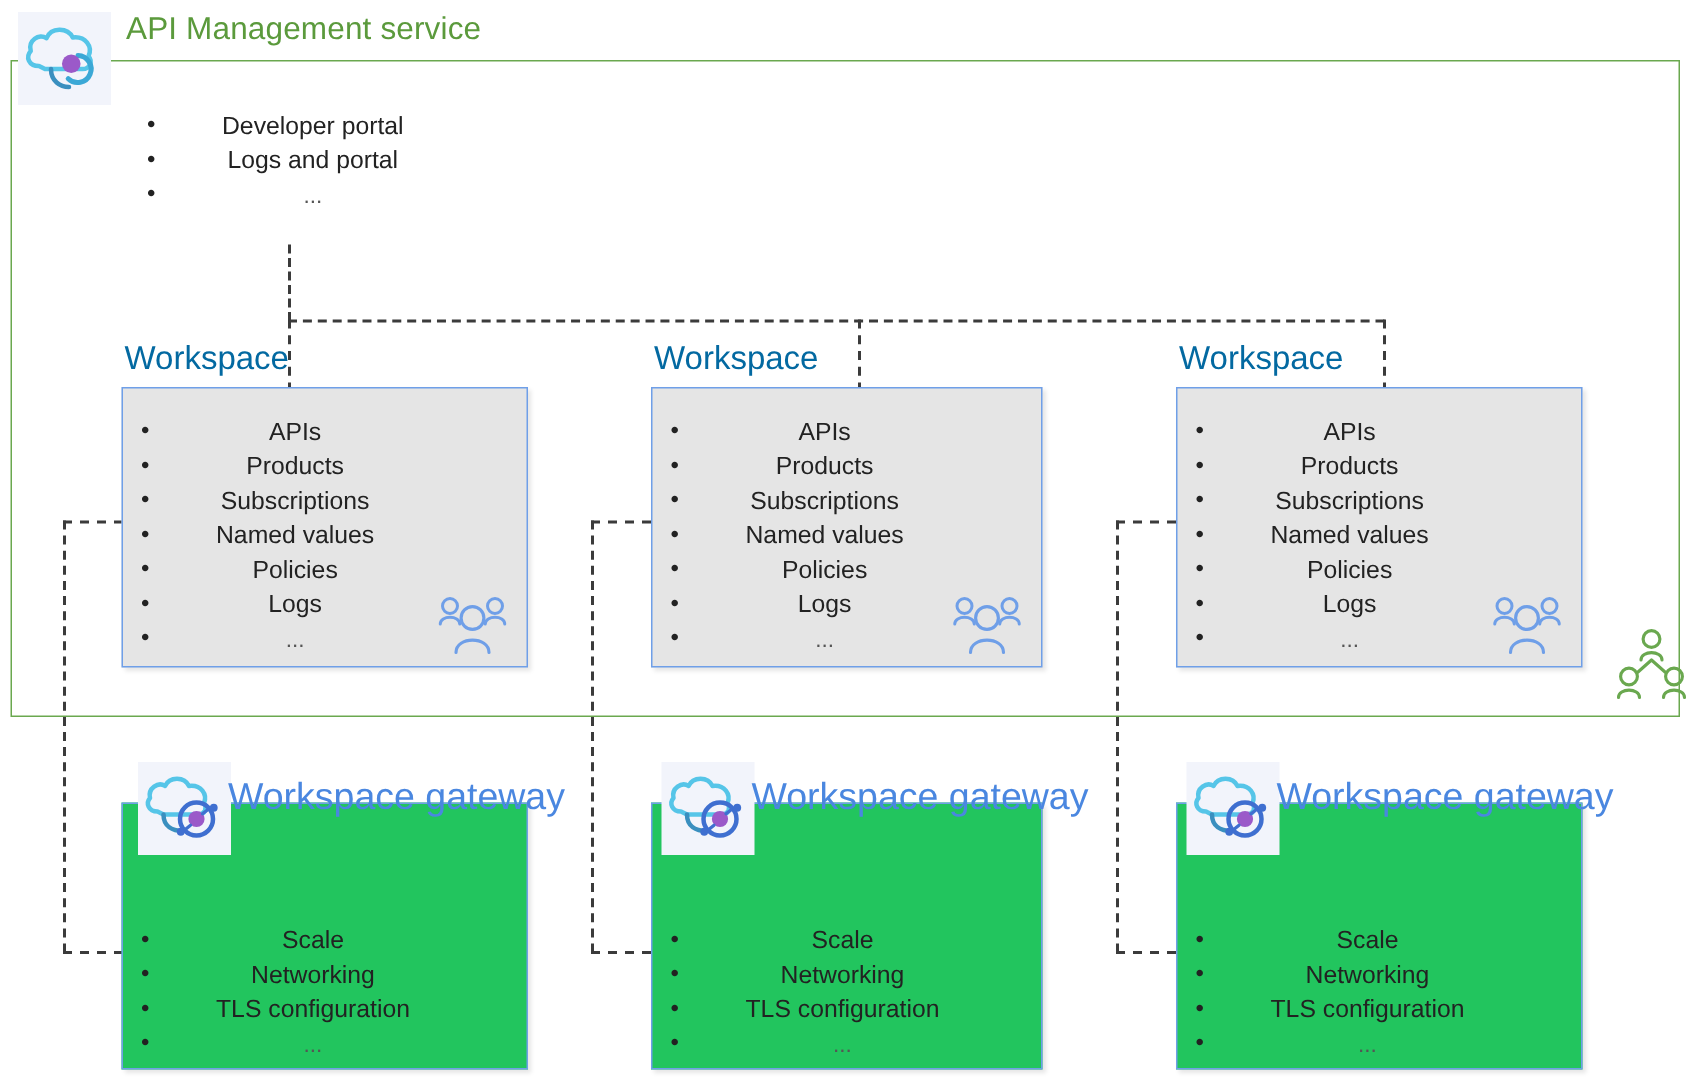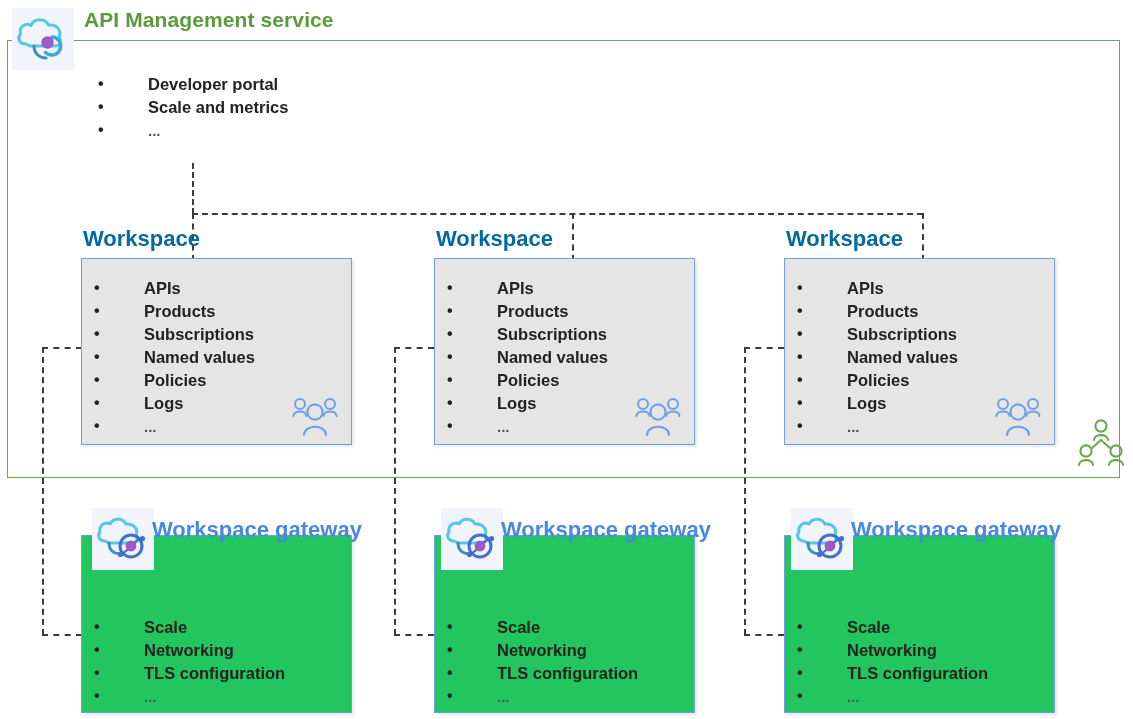--- a/index.html
+++ b/index.html
@@ -10,21 +10,20 @@
   body {
     font-family: "Liberation Sans", sans-serif;
     -webkit-font-smoothing: antialiased;
   }
   #canvas {
     position: relative;
     width: 1133px;
     height: 719px;
     background: #ffffff;
     overflow: hidden;
-    font-weight: bold;
   }
 
   
   .apim-container {
     position: absolute;
     left: 7px;
     top: 40px;
     width: 1113px;
     height: 438px;
     border: 1.6px solid #6aa84f;
@@ -61,20 +60,21 @@
     list-style: none;
   }
   .bullets li {
     display: block;
     position: relative;
     font-size: 16.5px;
     color: #222222;
     line-height: 23px;
     padding-left: 62px;
     white-space: nowrap;
+    text-align: center;
   }
   .bullets li::before {
     content: "\2022";
     position: absolute;
     left: 12px;
     top: -1px;
     font-size: 16px;
     color: #222222;
   }
   .bullets li.ellipsis {
@@ -120,21 +120,21 @@
     position: absolute;
     left: 1077px;
     top: 418px;
     width: 48px;
     height: 52px;
   }
 
   
   .gw-title {
     position: absolute;
-    font-size: 22px;
+    font-size: 25px;
     color: #4a87e0;
     white-space: nowrap;
   }
   .gw-box {
     position: absolute;
     border: 1.4px solid #6f9fe8;
     background: #22c55e;
     box-sizing: border-box;
     box-shadow: 2px 2px 3px rgba(0,0,0,0.10);
   }
@@ -173,21 +173,21 @@
       <path d="M22 38 C22 46 28 50 34 50" fill="none" stroke="#3a8fbf" stroke-width="3" stroke-linecap="round"></path>
       <path d="M40 29 A9 9 0 1 1 33.5 44.5" fill="none" stroke="#3ba8d6" stroke-width="3.4" stroke-linecap="round"></path>
       <circle cx="35.5" cy="34.5" r="6.2" fill="#9b59c9"></circle>
     </svg>
   </div>
 
   <div class="apim-title">API Management service</div>
 
   <ul class="bullets apim-bullets">
     <li>Developer portal</li>
-    <li>Scale and metrics</li>
+    <li>Logs and portal</li>
     <li class="ellipsis">...</li>
   </ul>
 
   <div class="apim-people">
     <svg width="48" height="52" viewBox="0 0 48 52">
       <circle cx="24" cy="8" r="5.6" fill="none" stroke="#6aa84f" stroke-width="2.1"></circle>
       <path d="M17 22 C17 15.5 31 15.5 31 22" fill="none" stroke="#6aa84f" stroke-width="2.1" stroke-linecap="round"></path>
       <circle cx="9" cy="33" r="5.6" fill="none" stroke="#6aa84f" stroke-width="2.1"></circle>
       <path d="M2 47 C2 40.5 16 40.5 16 47" fill="none" stroke="#6aa84f" stroke-width="2.1" stroke-linecap="round"></path>
       <circle cx="39" cy="33" r="5.6" fill="none" stroke="#6aa84f" stroke-width="2.1"></circle>

